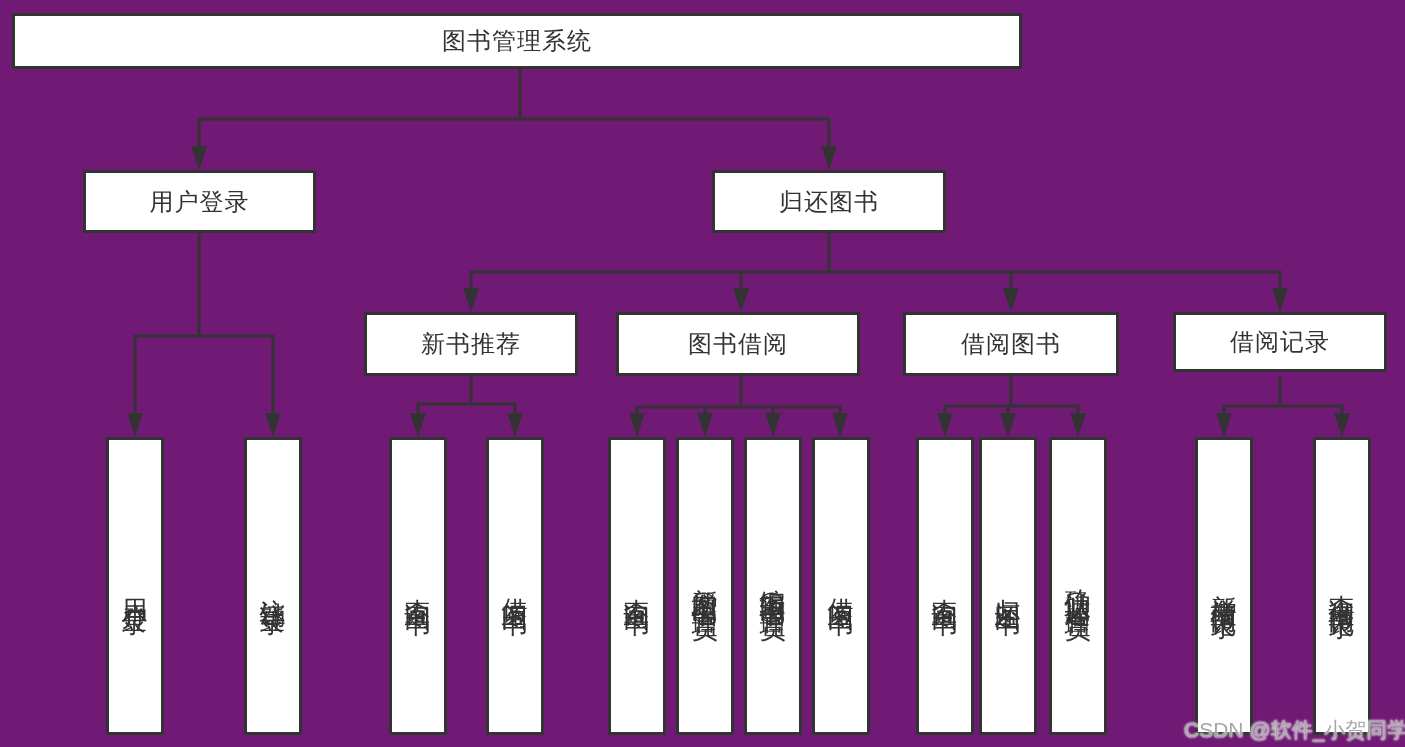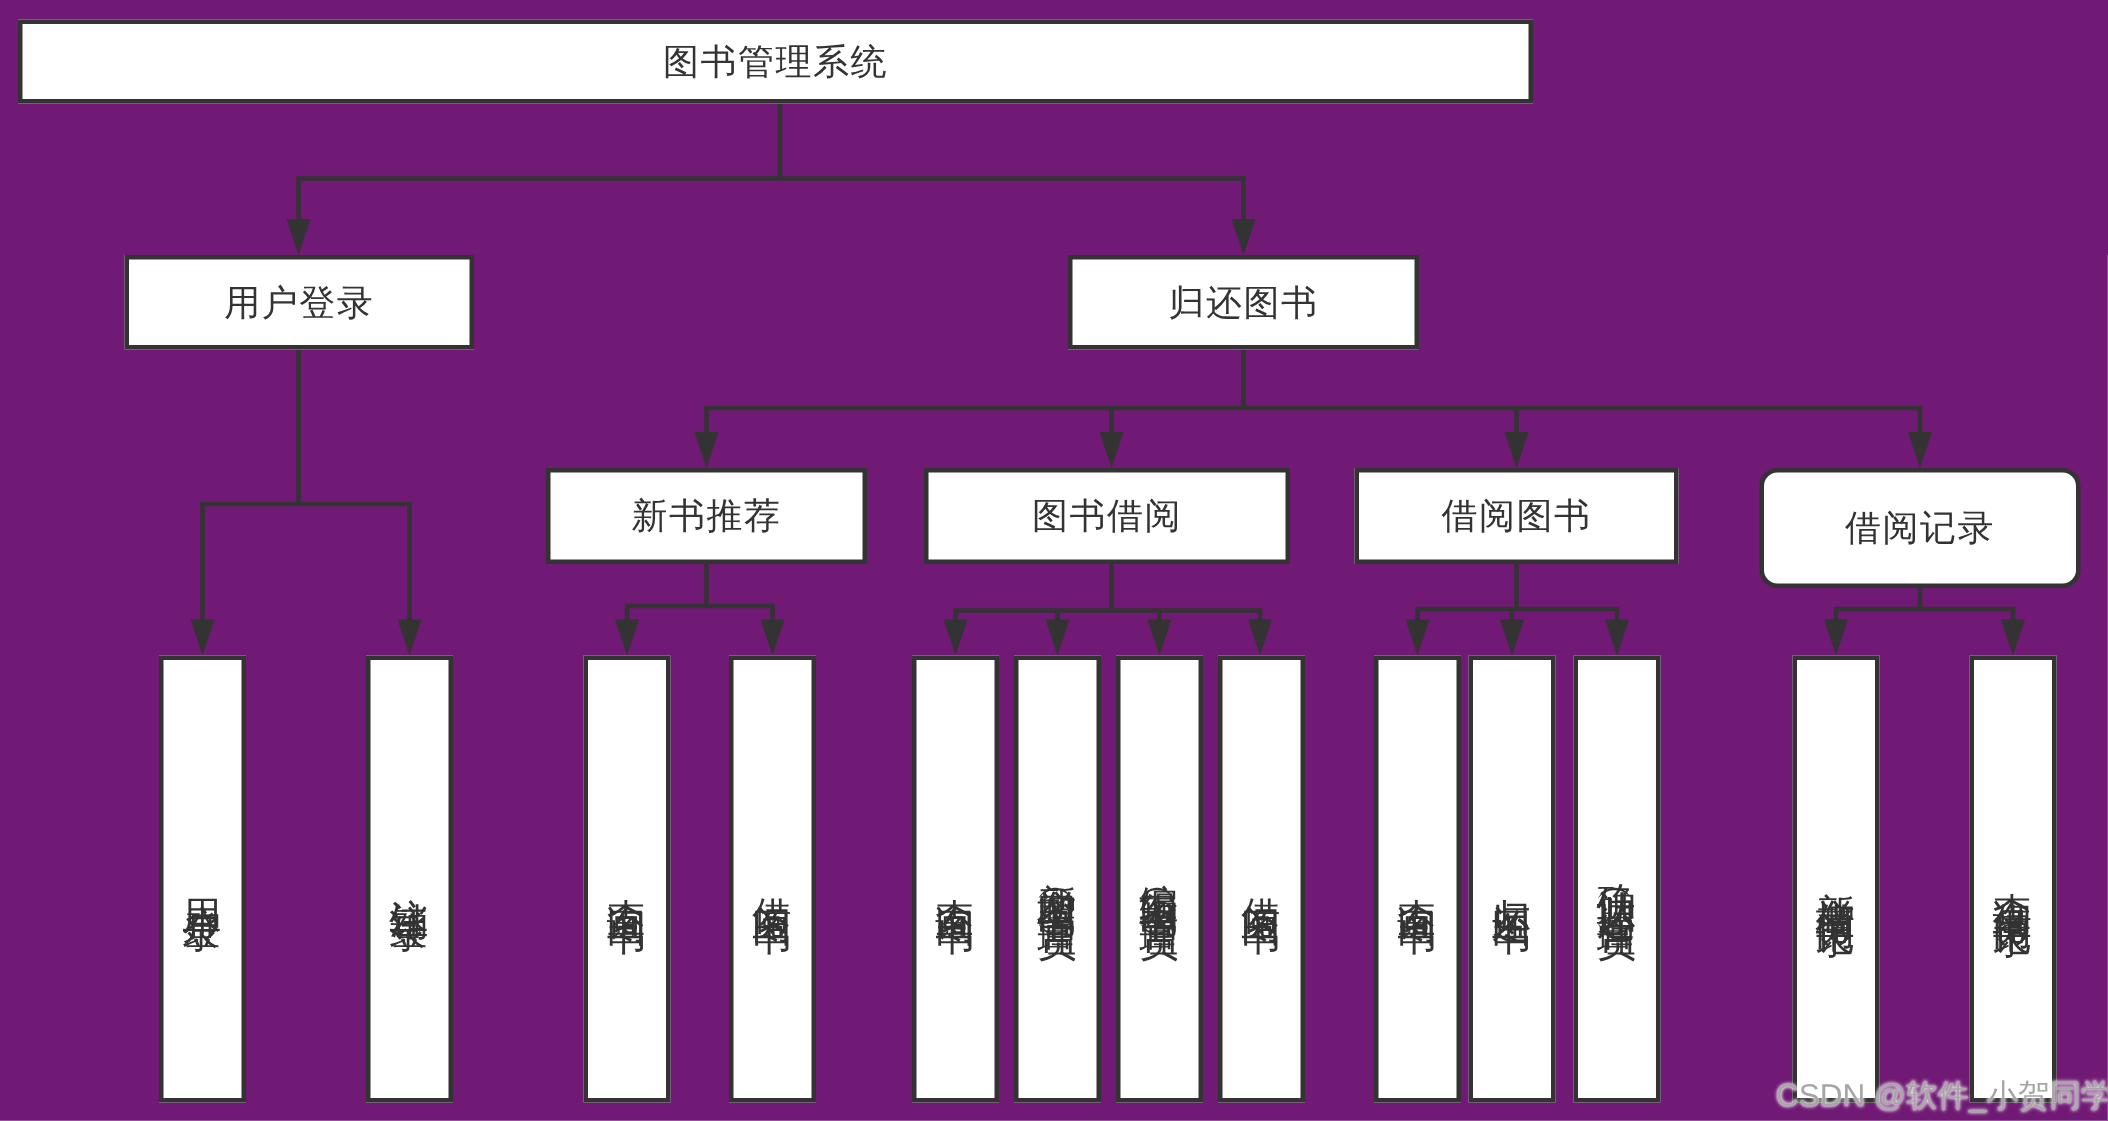--- a/index.html
+++ b/index.html
@@ -116,21 +116,21 @@
 
   <div class="box" style="left:364px; top:312px; width:214px; height:64px;align-items:center;">
     <span class="h-label">新书推荐</span>
   </div>
   <div class="box" style="left:616px; top:312px; width:244px; height:64px;font-family:Liberation Serif, serif;">
     <span class="h-label">图书借阅</span>
   </div>
   <div class="box" style="left:903px; top:312px; width:216px; height:64px;">
     <span class="h-label">借阅图书</span>
   </div>
-  <div class="box" style="left:1173px; top:312px; width:214px; height:80px;border-radius:12px;">
+  <div class="box" style="left:1173px; top:312px; width:214px; height:60px;">
     <span class="h-label">借阅记录</span>
   </div>
 
   <div class="box leaf" style="left:106px;">
     <span class="v-text">用户登录</span>
   </div>
   <div class="box leaf" style="left:244px;">
     <span class="v-text">注销登录</span>
   </div>
 

